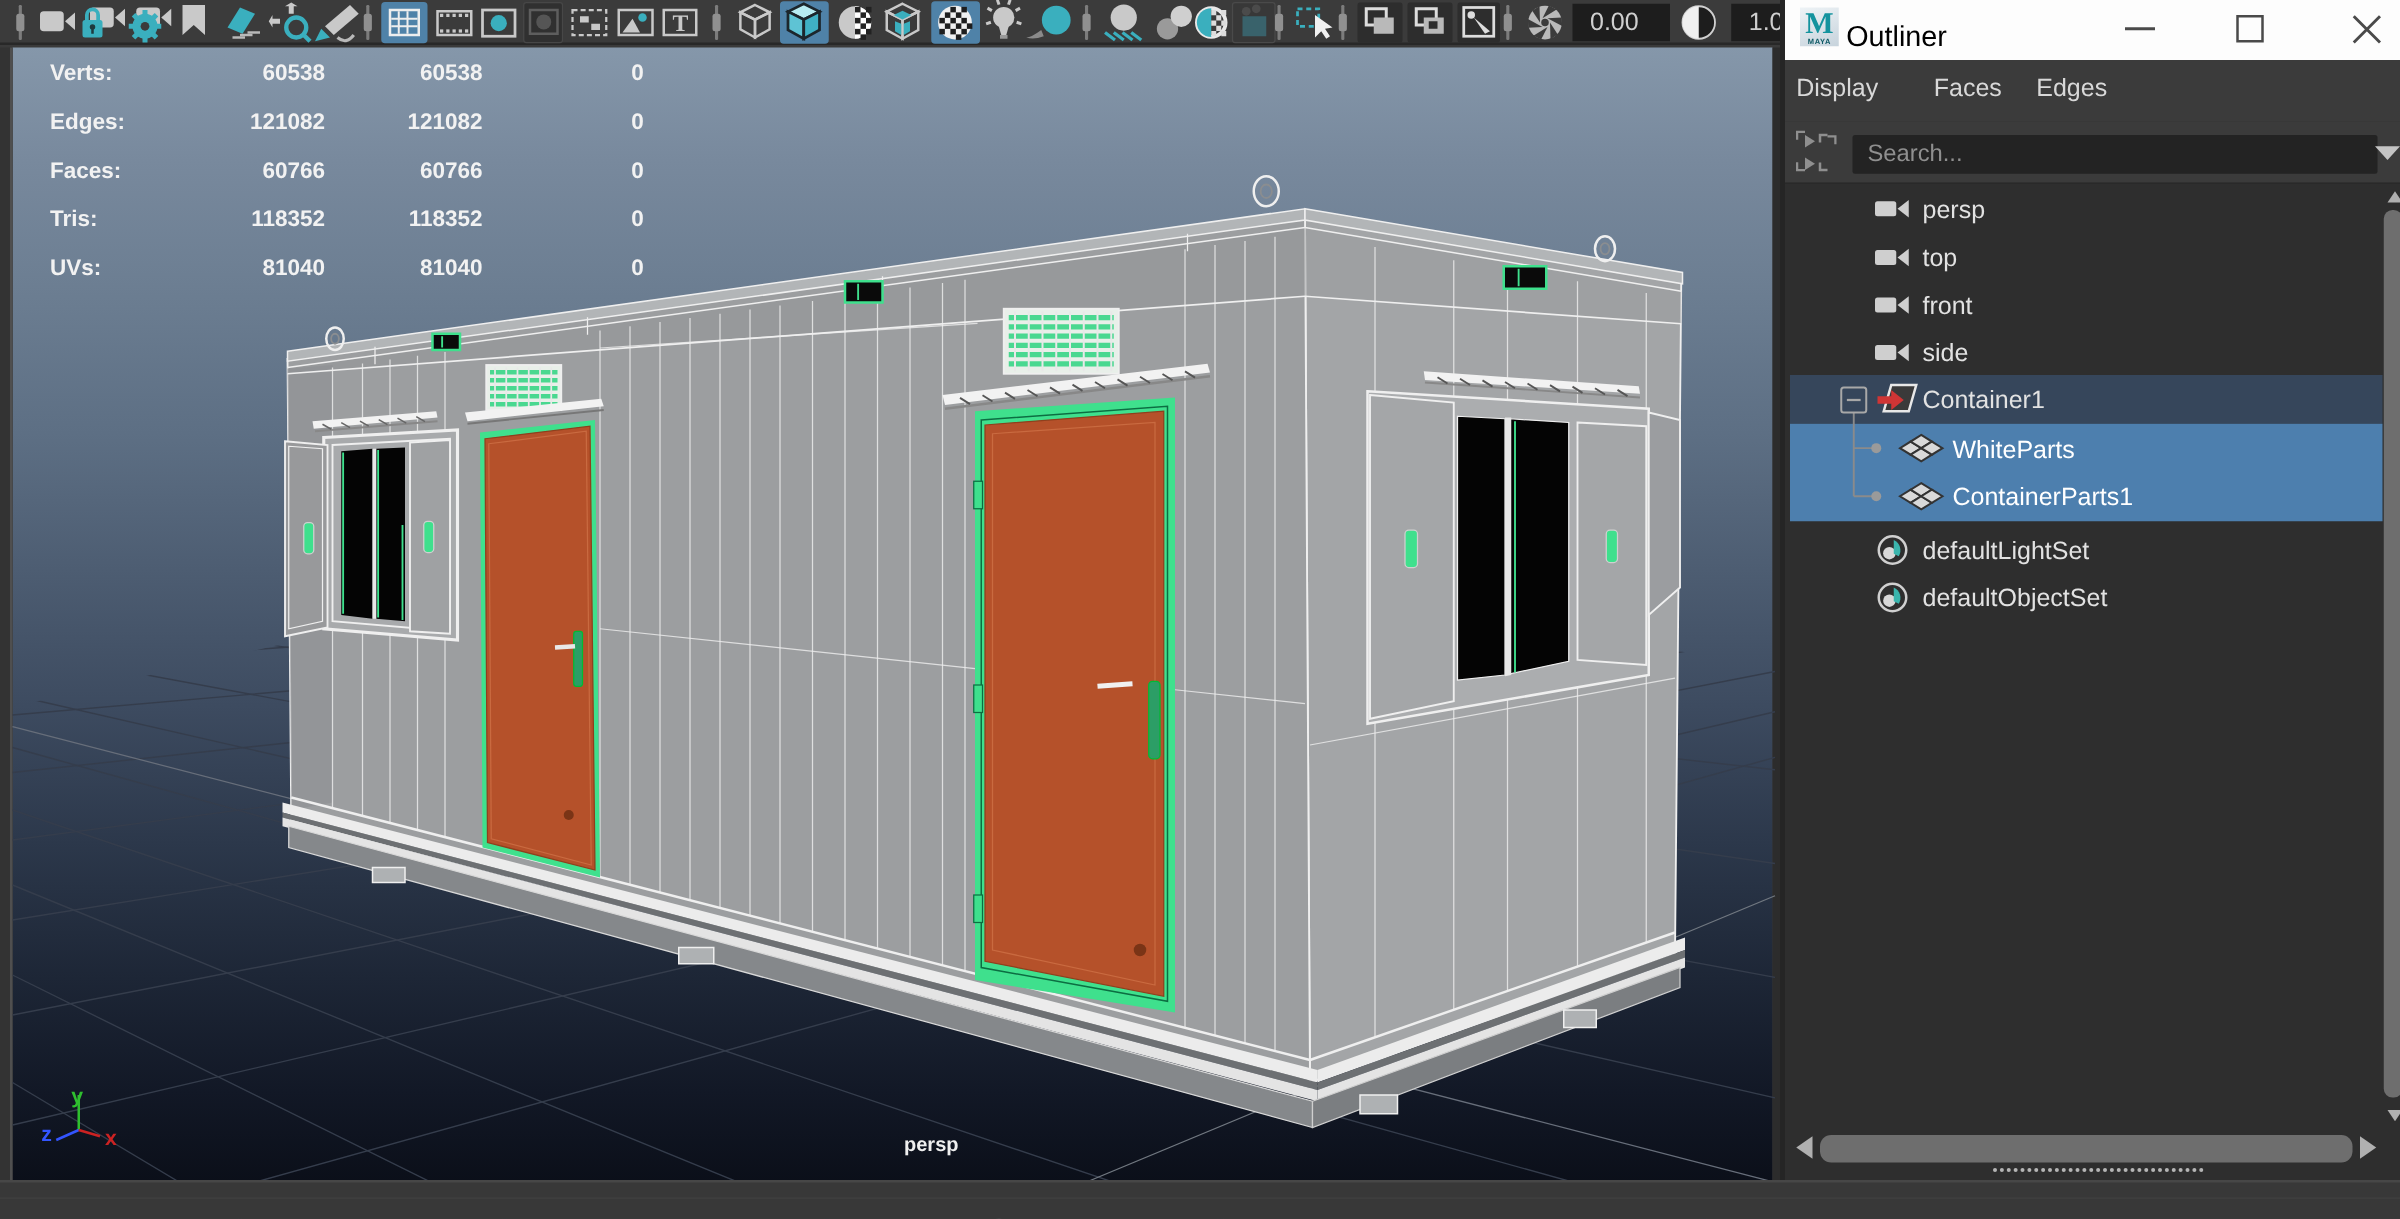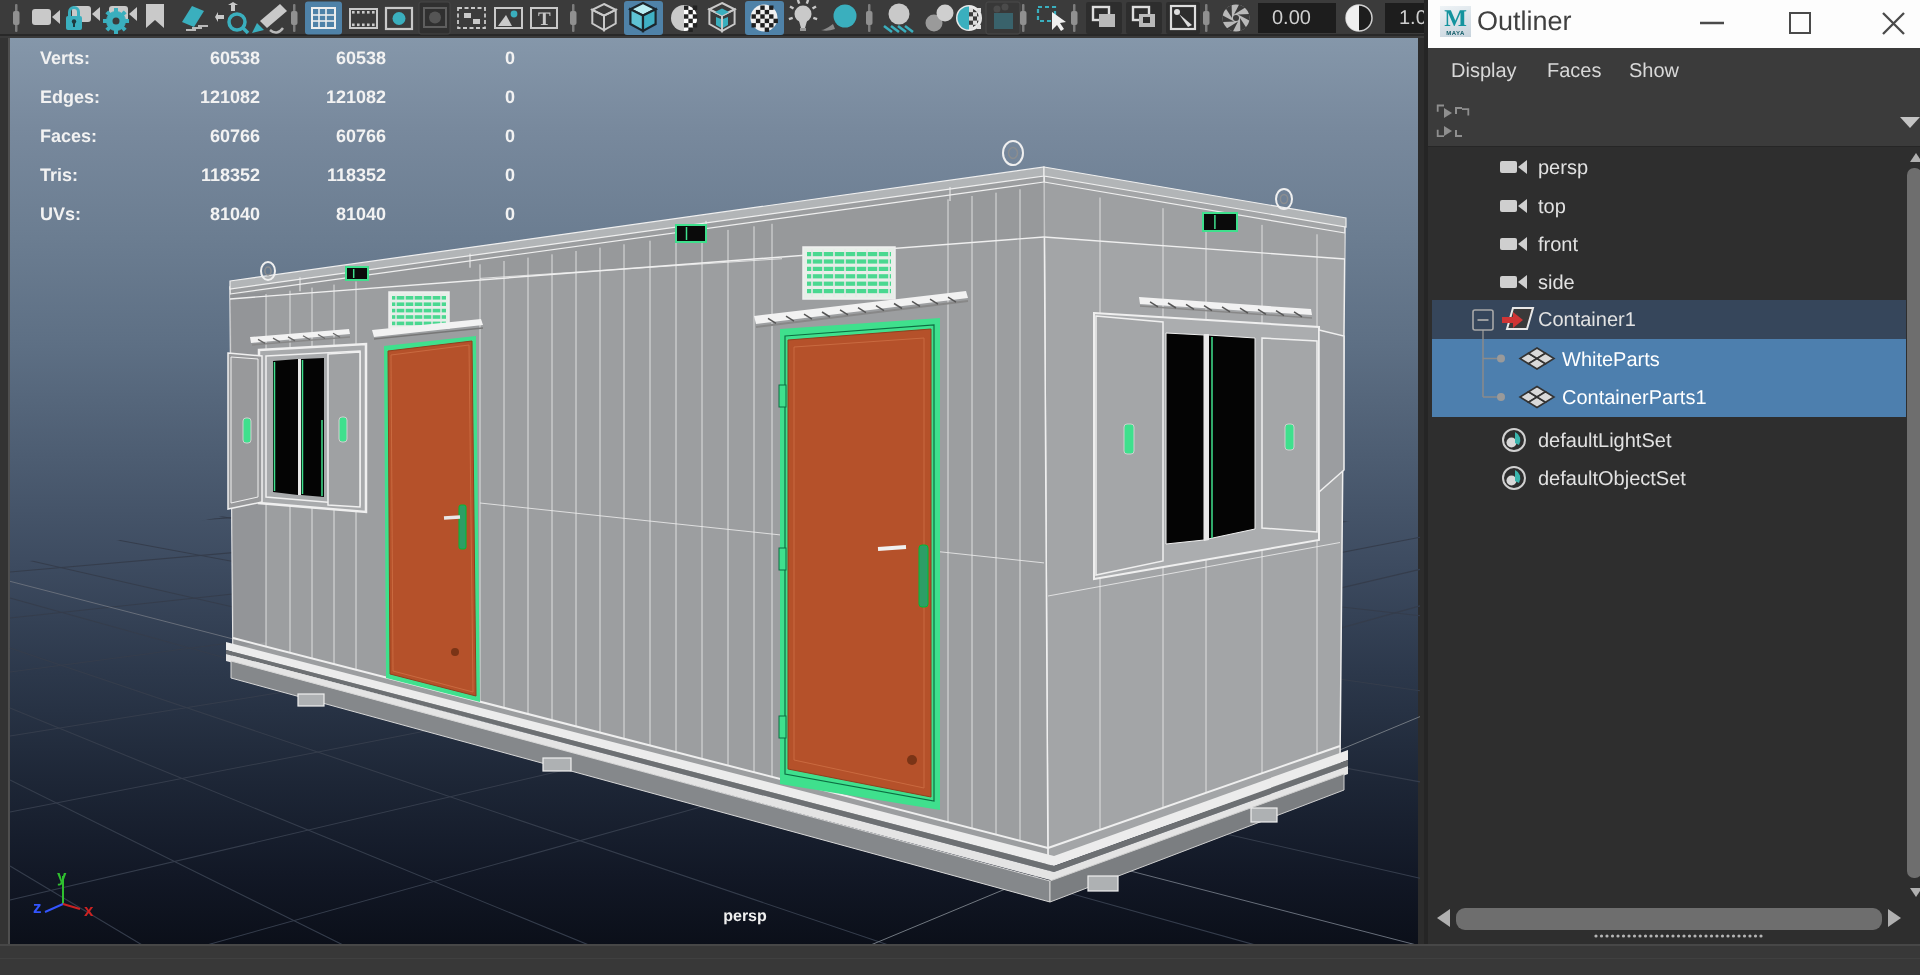--- a/index.html
+++ b/index.html
@@ -4,21 +4,21 @@
 * {margin:0;padding:0;box-sizing:border-box;-webkit-font-smoothing:antialiased;text-rendering:geometricPrecision}
 html,body {width:1920px;height:975px;overflow:hidden;background:#3a3a3a;font-family:"Liberation Sans",sans-serif;opacity:0.999}
 #toolbar {position:absolute;left:0;top:0;width:1920px;height:36px;background:#3b3b3b;border-bottom:2px solid #282828;filter:blur(0px)}
 #vp {position:absolute;left:10px;top:38px;width:1408px;height:908px;
 background:linear-gradient(180deg,#8597aa 0%,#78899d 10%,#6b7d91 22%,#5d6f84 34%,#4d5d72 46%,#3d4b60 58%,#2c384b 70%,#1d2636 82%,#121826 92%,#0b0f19 100%);}
 #vpl {position:absolute;left:0;top:38px;width:10px;height:908px;background:#333;border-right:2px solid #4f4f4f}
 #vpr {position:absolute;left:1418px;top:38px;width:6px;height:908px;background:#2c2c2c}
 #scene {position:absolute;left:0;top:0;width:1920px;height:975px;pointer-events:none;filter:blur(0px)}
 #outliner {position:absolute;left:1424px;top:0;width:496px;height:946px;background:#2e2e2e;border-left:4px solid #252525;opacity:0.999}
 #otitle {position:absolute;left:0;top:0;width:496px;height:48px;background:#fdfdfd}
-#otitle .t {position:absolute;left:49px;top:6px;font-size:27px;color:#404040}
+#otitle .t {position:absolute;left:49px;top:16px;font-size:23px;color:#000000}
 #mico {position:absolute;left:12px;top:6px;width:31px;height:31px;background:linear-gradient(160deg,#eef3f6,#c7d3dc);text-align:center}
 #mico .m {font-family:"Liberation Serif",serif;font-weight:bold;font-size:24px;color:#14939e;line-height:26px}
 #mico .s {position:absolute;left:0;bottom:0px;width:100%;font-size:6px;font-weight:bold;color:#0d5a66;letter-spacing:0.5px}
 .wbtn {position:absolute;top:0;width:60px;height:48px}
 #omenu {position:absolute;left:0;top:48px;width:496px;height:49px;background:#3b3b3b;color:#d8d8d8;font-size:20px}
 #omenu span {position:absolute;top:12px}
 #osearch {position:absolute;left:0;top:97px;width:496px;height:50px;background:#3b3b3b;border-bottom:1px solid #262626}
 #osin {position:absolute;left:54px;top:11px;width:420px;height:31px;background:#232323;border-radius:2px;color:#8f8f8f;font-size:19px;line-height:31px;padding-left:12px}
 #otree {position:absolute;left:0;top:0;width:496px;height:946px}
 #bottombar {position:absolute;left:0;top:944px;width:1920px;height:31px;background:#383838;border-top:2px solid #474747}
@@ -540,34 +540,35 @@
         <line x1="26" y1="23" x2="50" y2="23" stroke="#4a4a4a" stroke-width="2.5"></line>
       </svg>
     <svg class="wbtn" style="left:340px" width="60" height="48">
         <rect x="22" y="13" width="20" height="20" fill="none" stroke="#4a4a4a" stroke-width="2"></rect>
       </svg>
     <svg class="wbtn" style="left:432px" width="60" height="48">
         <path d="M23 13 L44 34 M44 13 L23 34" stroke="#4a4a4a" stroke-width="2.3"></path>
       </svg>
   </div>
   <div id="omenu">
-      <span style="left:23px">Display</span>
+      <span style="left:9px">Display</span>
       <span style="left:119px">Faces</span>
-      <span style="left:201px">Show</span>
+      <span style="left:201px">Edges</span>
     </div>
   <div id="osearch">
     <div style="position:absolute;left:8px;top:3px"><svg width="40" height="44" viewBox="0 0 40 44">
           <g fill="#8f8f8f">
 <polygon points="8,8 16,13 8,18"></polygon>
             <polygon points="8,26 16,31 8,36"></polygon>
 <path d="M4 12 h-2 v-8 h8 v2 h-6 z M36 12 v-2 h-6 v-2 h8 v8 h-2 z M4 32 h-2 v8 h8 v-2 h-6 z" transform="translate(-1,1) scale(0.9)"></path>
 </g>
           <g stroke="#8f8f8f" stroke-width="2" fill="none">
             <path d="M20 14 v-6 h6 M20 30 v6 h6"></path>
           </g>
         </svg></div>
+    <div id="osin">Search...</div>
     <svg style="position:absolute;left:470px;top:16px" width="24" height="18">
         <polygon points="2,4 22,4 12,15" fill="#c4c4c4"></polygon>
       </svg>
   </div>
 </div>
 <div id="bottombar">
     <div class="ln"></div>
   </div>
 </body></html>

